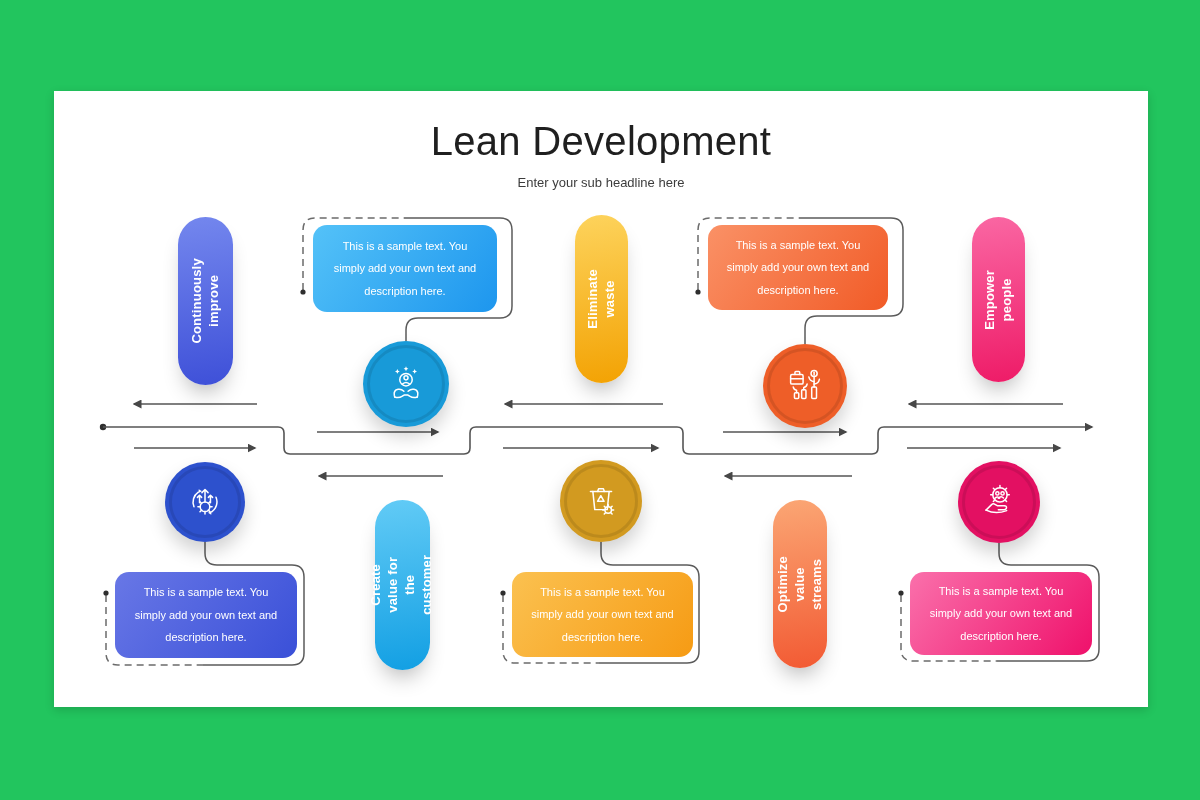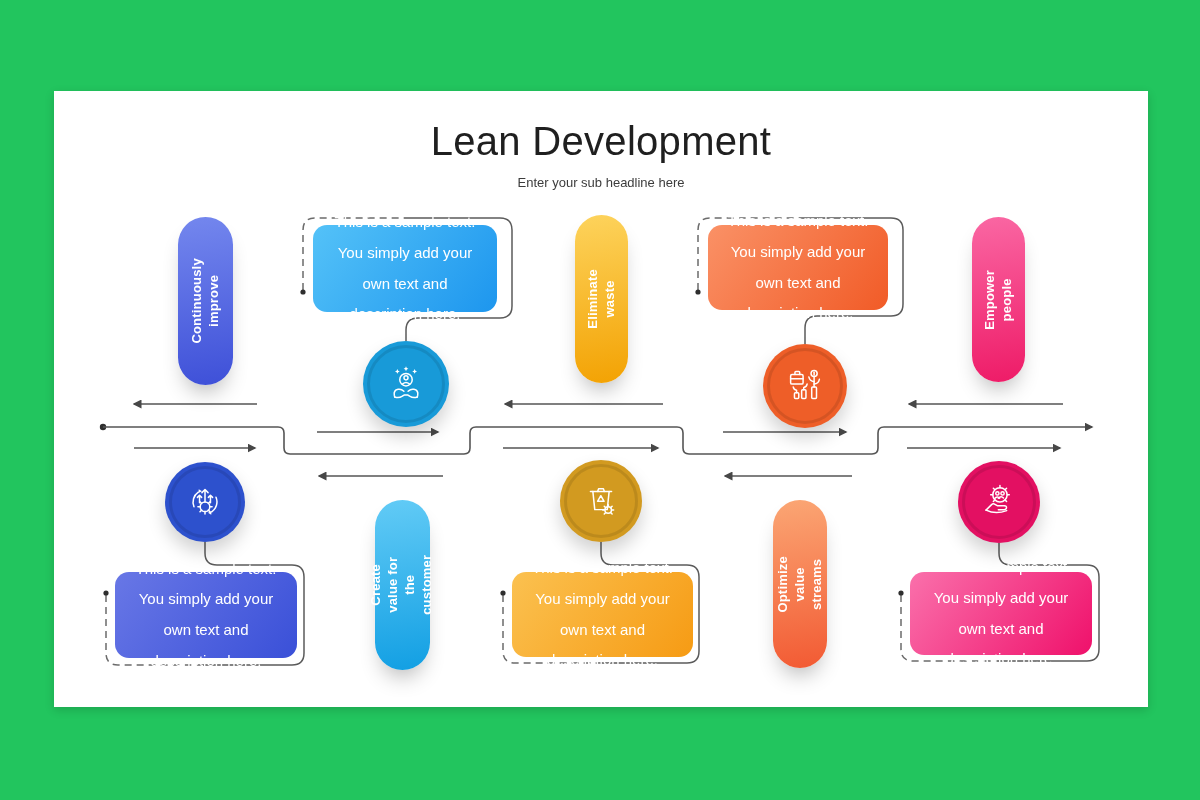--- a/index.html
+++ b/index.html
@@ -40,21 +40,21 @@
   .pill-1 .pill-label, .pill-2 .pill-label, .pill-3 .pill-label { width:160px; }
   .pill-4 .pill-label { width:142px; }
   .pill-5 .pill-label { width:112px; }
 
   .card {
     position:absolute; border-radius:14px; box-sizing:border-box;
     display:flex; align-items:center; justify-content:center; padding:6px 12px;
   }
   .card p {
     margin:0; width:156px; text-align:center; color:#ffffff;
-    font-size:15px; line-height:2.05; font-weight:500;
+    font-size:11px; line-height:2.05; font-weight:500;
   }
   .card-1 { left:259px; top:134px; width:184px; height:87px; background:linear-gradient(128deg,#54c2f8 0%,#1d96ee 100%); }
   .card-2 { left:654px; top:134px; width:180px; height:85px; background:linear-gradient(128deg,#fa9166 0%,#f15b27 100%); }
   .card-3 { left:61px;  top:481px; width:182px; height:86px; background:linear-gradient(128deg,#6877e6 0%,#3a50d8 100%); }
   .card-4 { left:458px; top:481px; width:181px; height:85px; background:linear-gradient(128deg,#fbc150 0%,#f69b14 100%); }
   .card-5 { left:856px; top:481px; width:182px; height:83px; background:linear-gradient(128deg,#fa70ab 0%,#ef116b 100%); }
 
   .badge {
     position:absolute; border-radius:50%;
     display:flex; align-items:center; justify-content:center;

